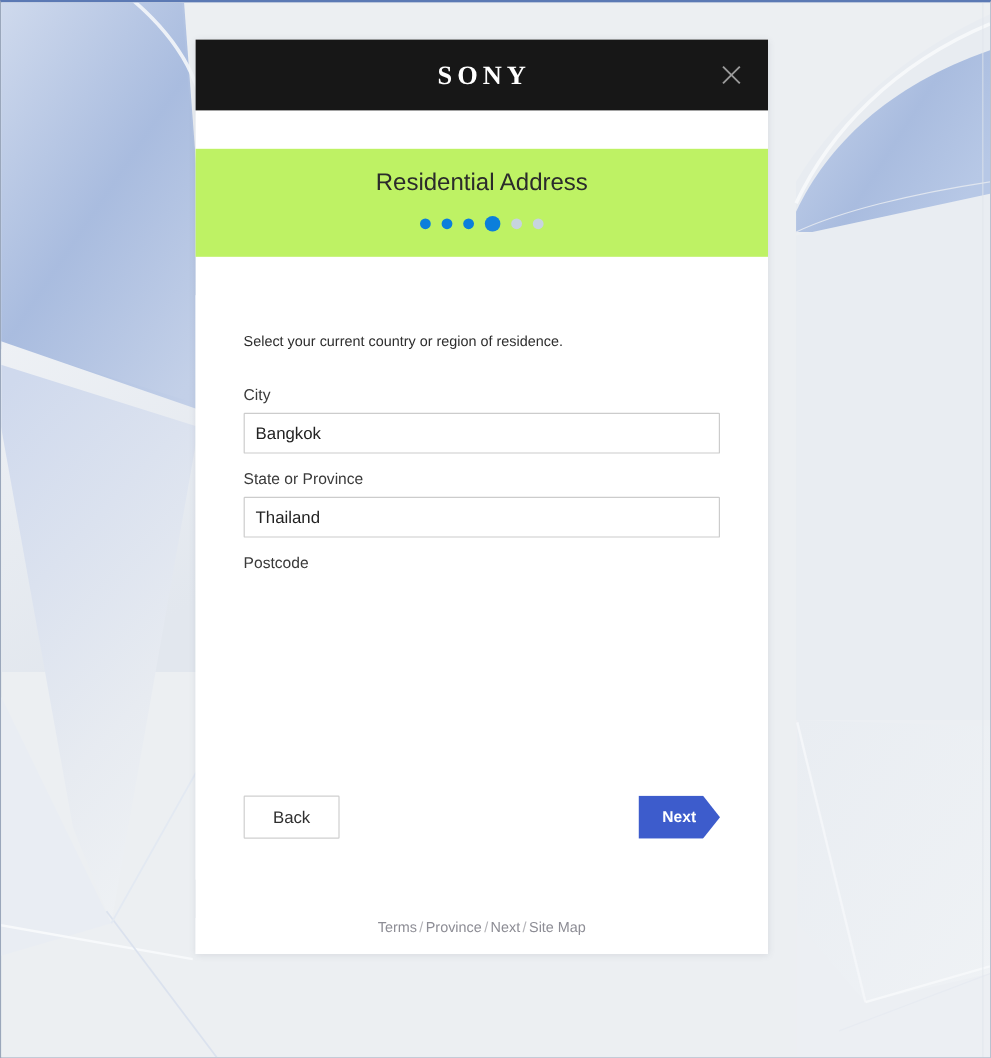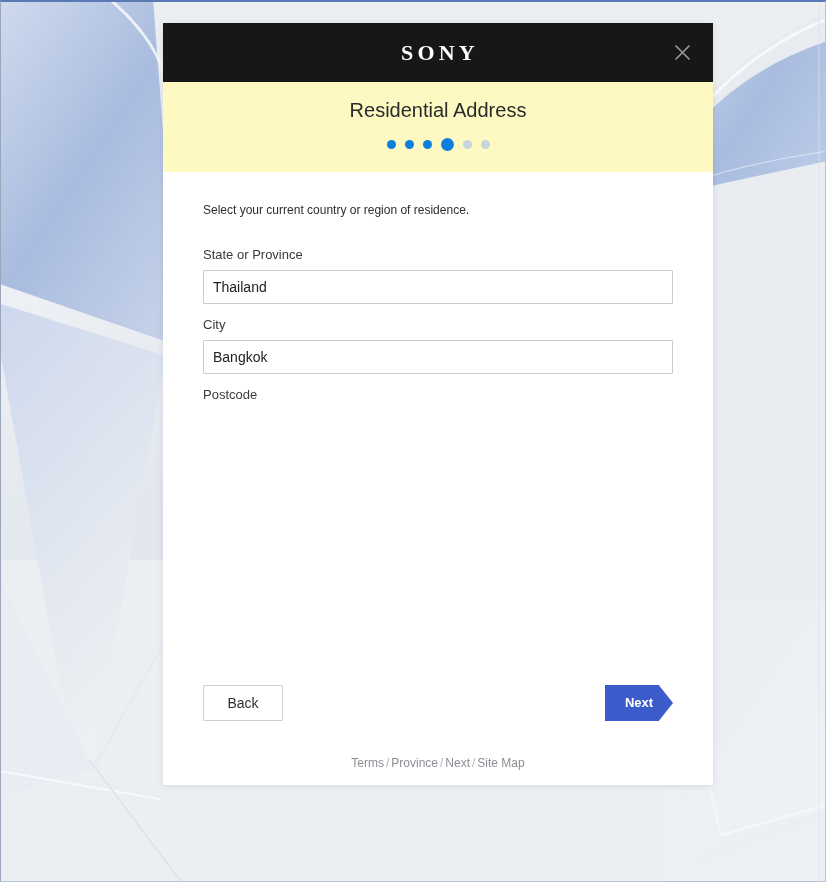--- a/index.html
+++ b/index.html
@@ -35,28 +35,29 @@
     inset: 0;
     width: 100%;
     height: 100%;
     z-index: 0;
   }
 
   
   #modal {
     position: absolute;
     left: 162px;
-    top: 21px;
-    width: 550px;
+    top: 31px;
+    width: 477px;
     height: 762px;
     z-index: 5;
     background: #ffffff;
     box-shadow: 0 1px 6px rgba(60,70,90,0.13);
     display: flex;
     flex-direction: column;
+    gap: 32px;
   }
 
   
   .modal-head {
     position: relative;
     height: 59px;
     background: #171717;
     display: flex;
     align-items: center;
     justify-content: center;
@@ -82,21 +83,21 @@
     display: flex;
     align-items: center;
     justify-content: center;
     cursor: pointer;
   }
   .close-btn svg { display: block; }
 
   
   .modal-subhead {
     flex: 0 0 auto;
-    background: #fef9c3;
+    background: #bef264;
     height: 90px;
     padding-top: 14px;
     text-align: center;
   }
   .modal-title {
     font-size: 20px;
     color: #2b2b2b;
     font-weight: 400;
     line-height: 28px;
     margin: 0 0 0 0;
@@ -314,27 +315,27 @@
         <span class="dot"></span>
         <span class="dot"></span>
       </div>
     </div>
 
     <div class="modal-body">
 
       <p class="intro">Select your current country or region of residence.</p>
 
       <div class="field">
+        <label class="field-label">City</label>
+        <input class="field-input" type="text" value="Bangkok" style="">
+      </div>
+
+      <div class="field">
         <label class="field-label">State or Province</label>
         <input class="field-input" type="text" value="Thailand" style="">
-      </div>
-
-      <div class="field">
-        <label class="field-label">City</label>
-        <input class="field-input" type="text" value="Bangkok" style="">
       </div>
 
       <div class="field">
         <label class="field-label">Postcode</label>
       </div>
 
       <div class="spacer"></div>
 
       <div class="actions">
         <button class="btn-back">Back</button>

